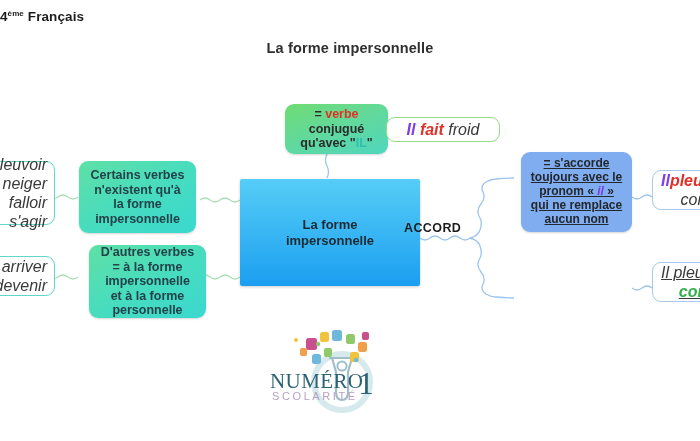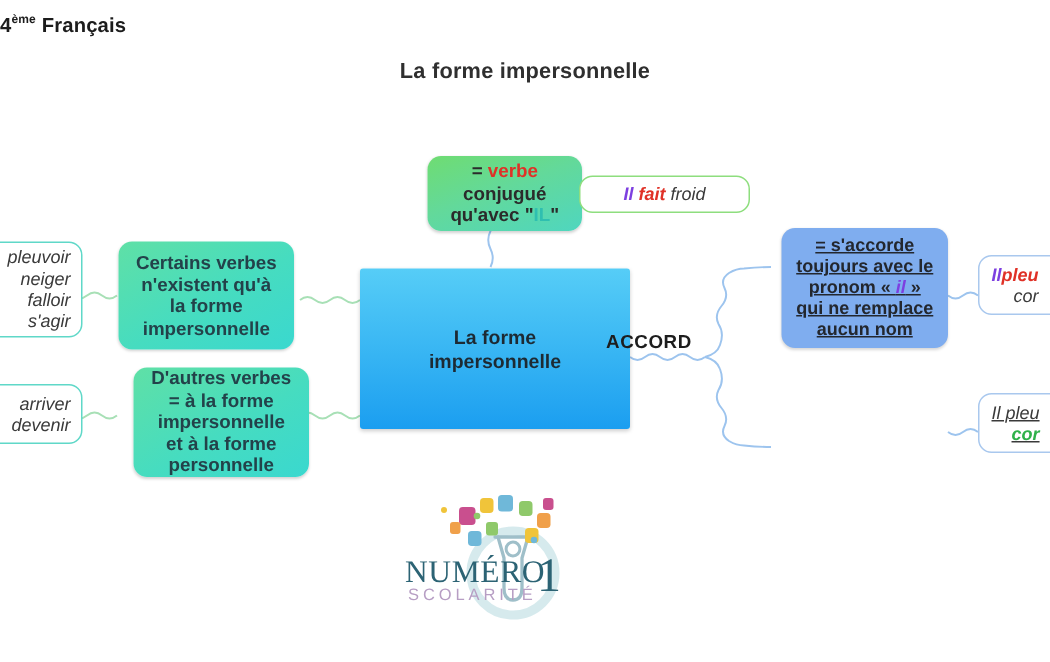--- a/index.html
+++ b/index.html
@@ -110,21 +110,21 @@
 
   .leaf {
     position: absolute;
     box-sizing: border-box;
     display: flex;
     align-items: center;
     justify-content: center;
     text-align: center;
     background: #ffffff;
     border-radius: 9px;
-    font-size: 12px;
+    font-size: 16px;
     line-height: 1.2;
     font-style: italic;
     color: #3a3a3a;
     padding: 3px 6px;
   }
   .leaf-teal  { border: 1.3px solid #5fd8c8; }
   .leaf-green { border: 1.3px solid #8ede7e; }
   .leaf-blue  { border: 1.3px solid #a9c8ee; }
 
   .accord-label {

